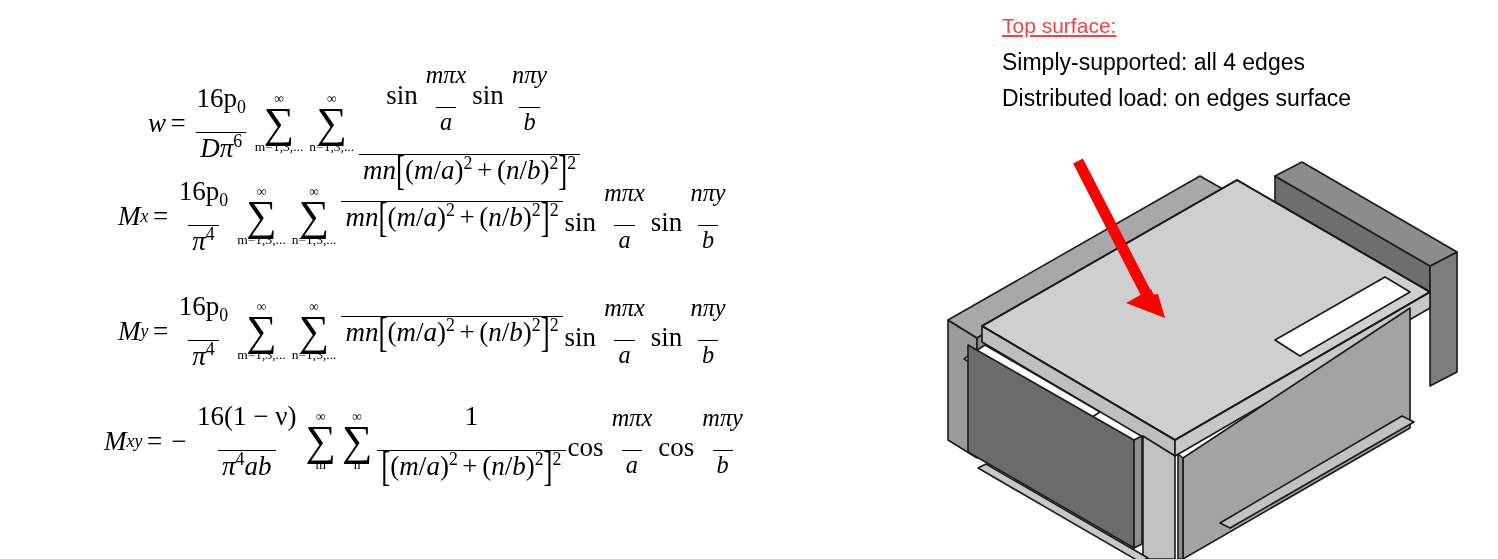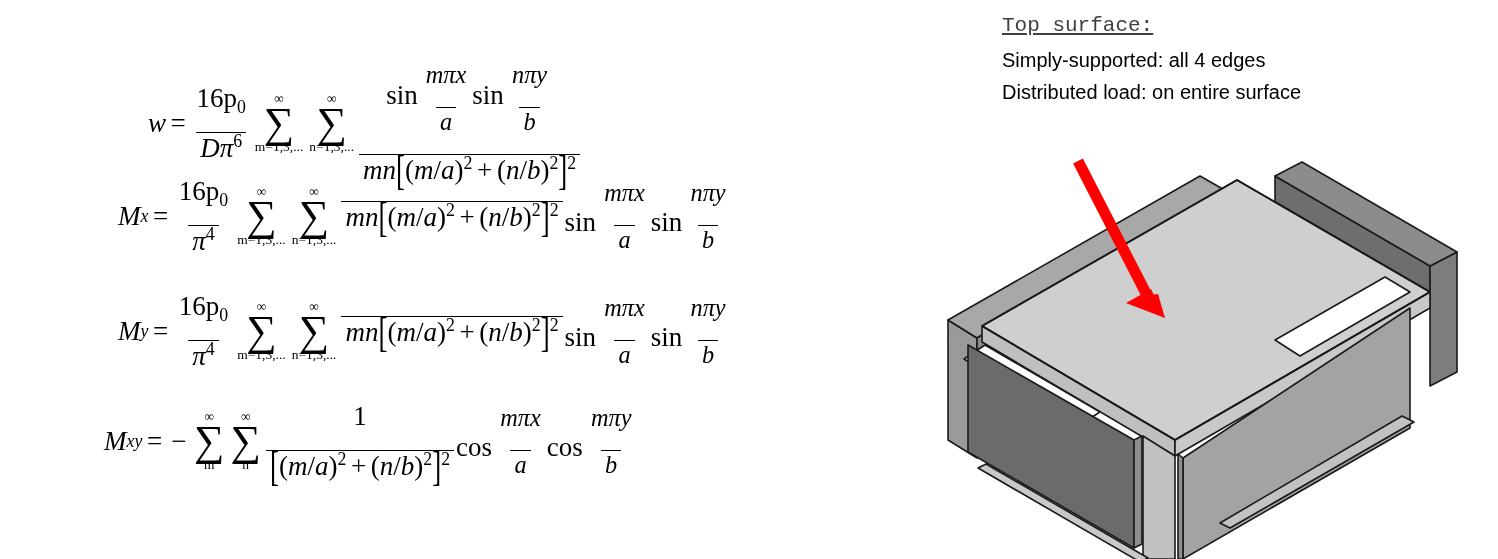--- a/index.html
+++ b/index.html
@@ -116,30 +116,30 @@
   .paren { font-style: normal; font-family: "Liberation Serif", serif; }
 
   
   #notes {
     position: absolute;
     left: 1002px;
     top: 14px;
     width: 460px;
   }
   .note-title {
-    font-family: Liberation Mono, monospace;
+    font-family: Liberation Sans, sans-serif;
     font-size: 21px;
-    color: #404040;
+    color: #ef4444;
     text-decoration: underline;
     margin-bottom: 11px;
     line-height: 1.1;
   }
   .note-line {
     font-family: "Liberation Sans", sans-serif;
-    font-size: 20px;
+    font-size: 23px;
     color: #000;
     margin-bottom: 7px;
     line-height: 1.25;
   }
 
   
   #diagram {
     position: absolute;
     left: 930px;
     top: 140px;
@@ -267,20 +267,24 @@
       </span>
     </div>
 
     <div class="equation-row" style="top:402px;">
       <span class="eq-inner">
         <span style="display:inline-block;width:104px;"></span>
         <span class="mi">M</span>
           <span class="sub">xy</span>
         <span class="mo">=</span>
         <span class="mo">−</span>
+        <span class="frac">
+          <span class="num"><span class="mn">16(1 − ν)</span></span>
+          <span class="den"><span class="mi">π</span><span class="sup">4</span><span class="mi">ab</span></span>
+        </span>
         <span class="sum">
           <span class="lim lim-top">∞</span>
           <span class="sig">∑</span>
           <span class="lim lim-bot">m</span>
         </span>
         <span class="sum">
           <span class="lim lim-top">∞</span>
           <span class="sig">∑</span>
           <span class="lim lim-bot">n</span>
         </span>
@@ -303,21 +307,21 @@
             <span class="den"><span class="mi">b</span></span>
           </span>
       </span>
     </div>
 
   </div>
 
   <div id="notes">
     <div class="note-title">Top surface:</div>
     <div class="note-line">Simply-supported: all 4 edges</div>
-    <div class="note-line">Distributed load: on entire surface</div>
+    <div class="note-line">Distributed load: on edges surface</div>
   </div>
 
   <div id="diagram">
     <svg width="560" height="419" viewBox="0 0 560 419" xmlns="http://www.w3.org/2000/svg">
       <defs>
         <marker id="noop"></marker>
       </defs>
 
       <g stroke="#1A1A1A" stroke-width="1.6" stroke-linejoin="round">
 

